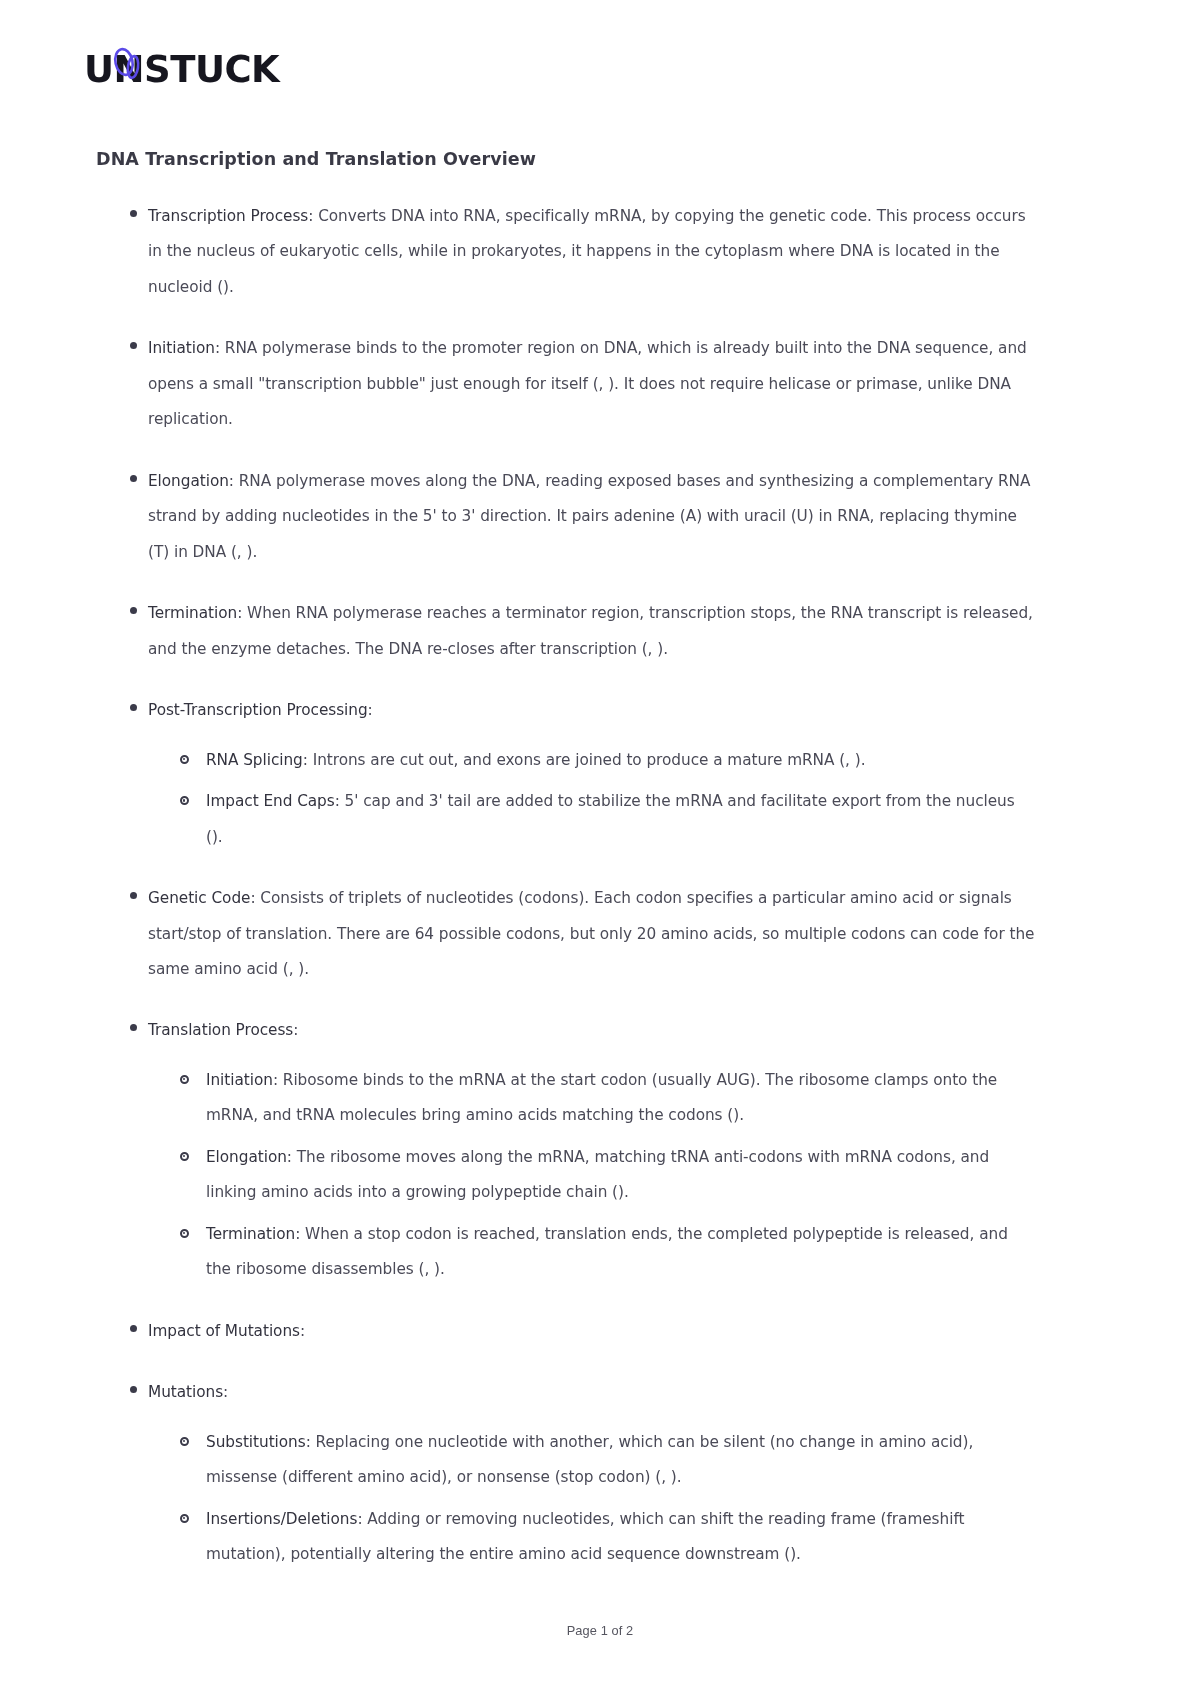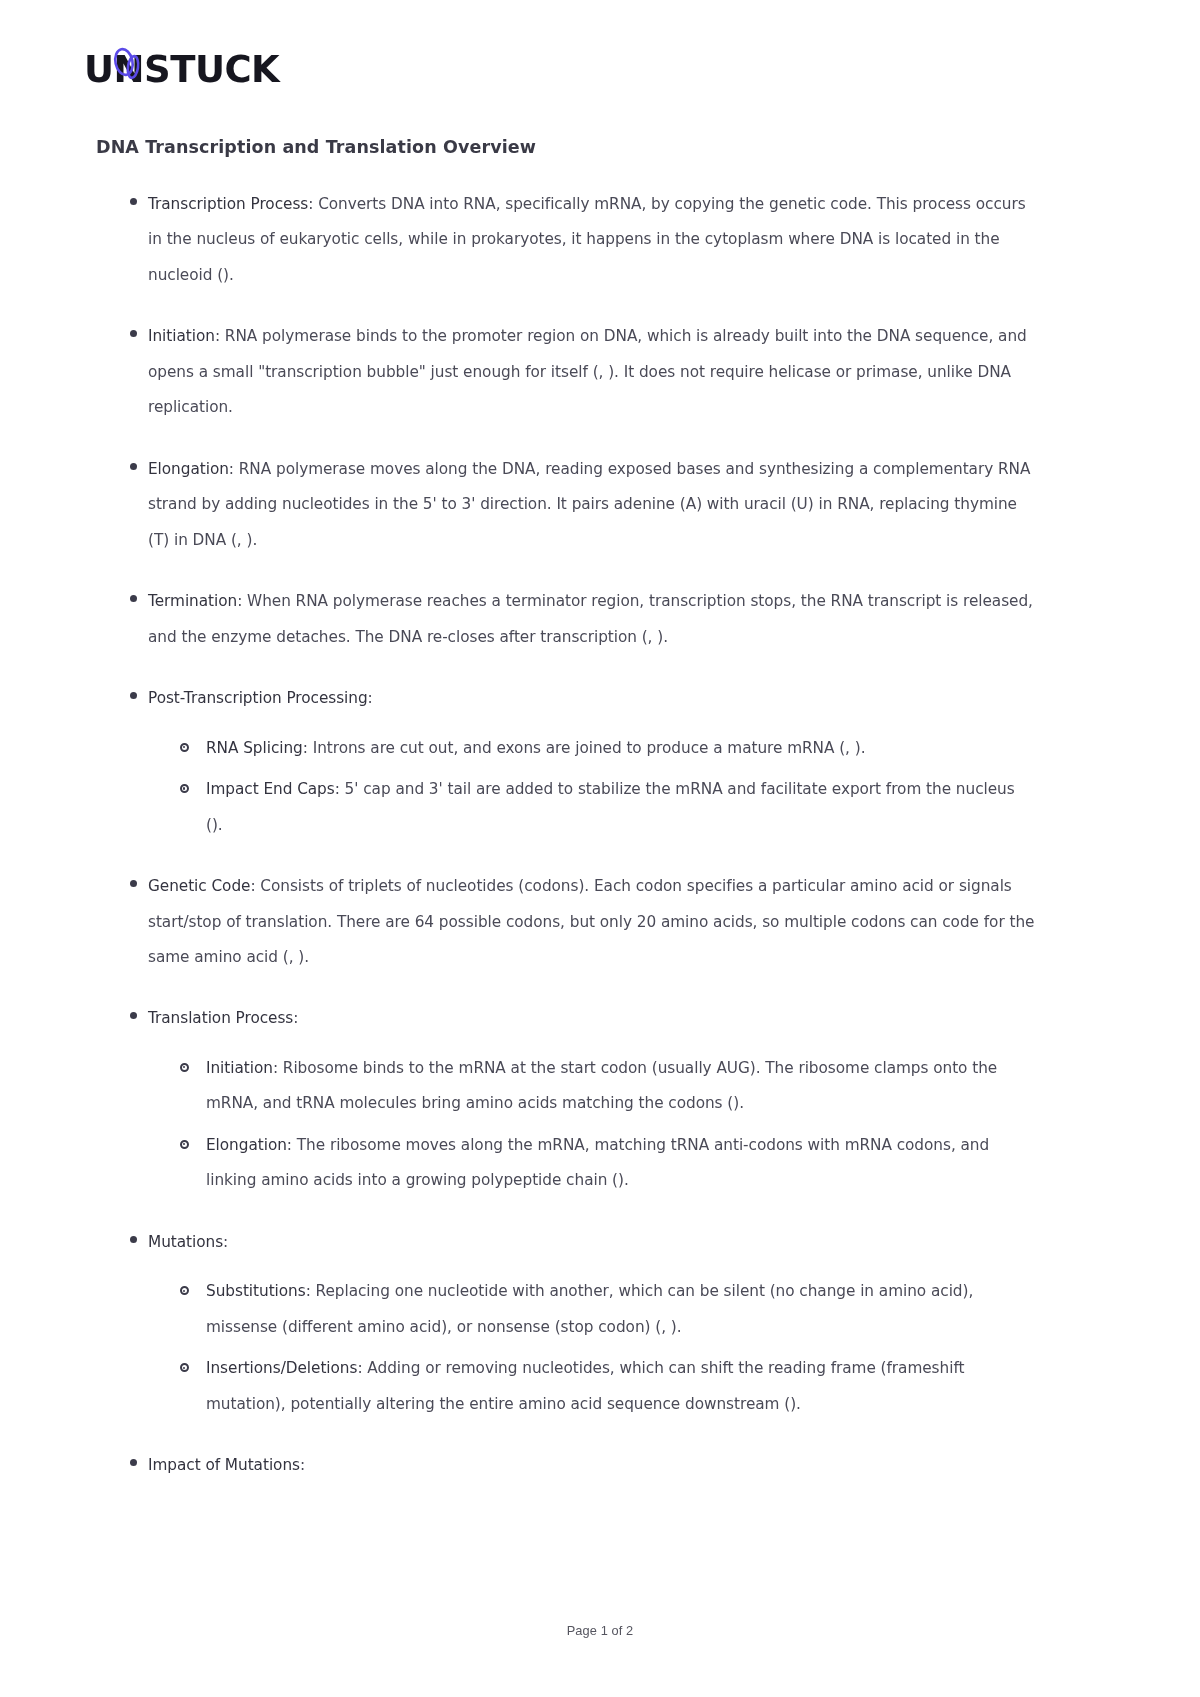--- a/index.html
+++ b/index.html
@@ -48,21 +48,21 @@
     left: 28px;
     top: -6px;
     width: 34px;
     height: 40px;
     pointer-events: none;
   }
 
   
   .doc {
     position: absolute;
-    top: 136px;
+    top: 148px;
     left: 96px;
     width: 940px;
   }
   .doc-title {
     font-family: "DejaVu Sans", sans-serif;
     font-weight: 700;
     font-size: 17.5px;
     color: #3a3a46;
     letter-spacing: 0.1px;
     margin: 0 0 28px 0;
@@ -221,41 +221,45 @@
         <p class="para"><span class="lead">Translation Process</span><span>:</span></p>
         <ul class="level2">
           <li class="subitem">
             <span class="bullet2"></span>
             <p class="para"><span class="lead">Initiation</span><span>: Ribosome binds to the mRNA at the start codon (usually AUG). The ribosome clamps onto the mRNA, and tRNA molecules bring amino acids matching the codons ().</span></p>
           </li>
           <li class="subitem">
             <span class="bullet2"></span>
             <p class="para"><span class="lead">Elongation</span><span>: The ribosome moves along the mRNA, matching tRNA anti-codons with mRNA codons, and linking amino acids into a growing polypeptide chain ().</span></p>
           </li>
+          <li class="subitem">
+            <span class="bullet2"></span>
+            <p class="para"><span class="lead">Termination</span><span>: When a stop codon is reached, translation ends, the completed polypeptide is released, and the ribosome disassembles (, ).</span></p>
+          </li>
         </ul>
+      </li>
+
+      <li class="item">
+        <span class="bullet1"></span>
+        <p class="para"><span class="lead">Impact of Mutations</span><span>:</span></p>
       </li>
 
       <li class="item">
         <span class="bullet1"></span>
         <p class="para"><span class="lead">Mutations</span><span>:</span></p>
         <ul class="level2">
           <li class="subitem">
             <span class="bullet2"></span>
             <p class="para"><span class="lead">Substitutions</span><span>: Replacing one nucleotide with another, which can be silent (no change in amino acid), missense (different amino acid), or nonsense (stop codon) (, ).</span></p>
           </li>
           <li class="subitem">
             <span class="bullet2"></span>
             <p class="para"><span class="lead">Insertions/Deletions</span><span>: Adding or removing nucleotides, which can shift the reading frame (frameshift mutation), potentially altering the entire amino acid sequence downstream ().</span></p>
           </li>
         </ul>
-      </li>
-
-      <li class="item">
-        <span class="bullet1"></span>
-        <p class="para"><span class="lead">Impact of Mutations</span><span>:</span></p>
       </li>
 
     </ul>
   </div>
 
   <div class="footer">
     <span class="footer-text">Page 1 of 2</span>
   </div>
 
 </div>

